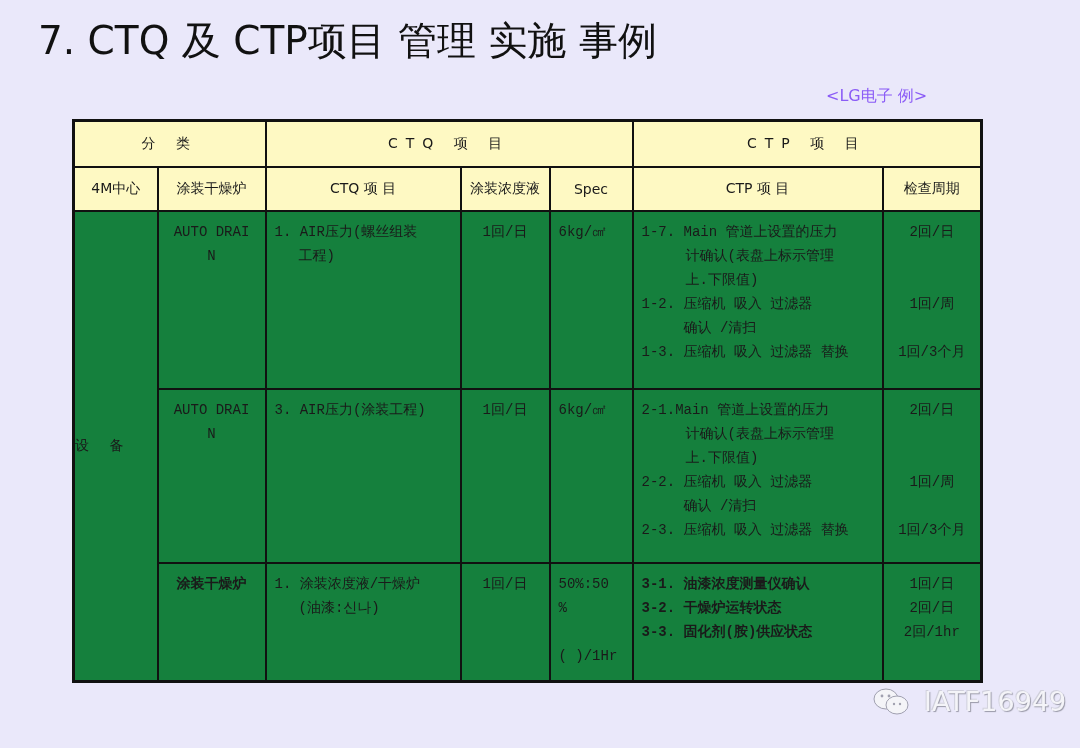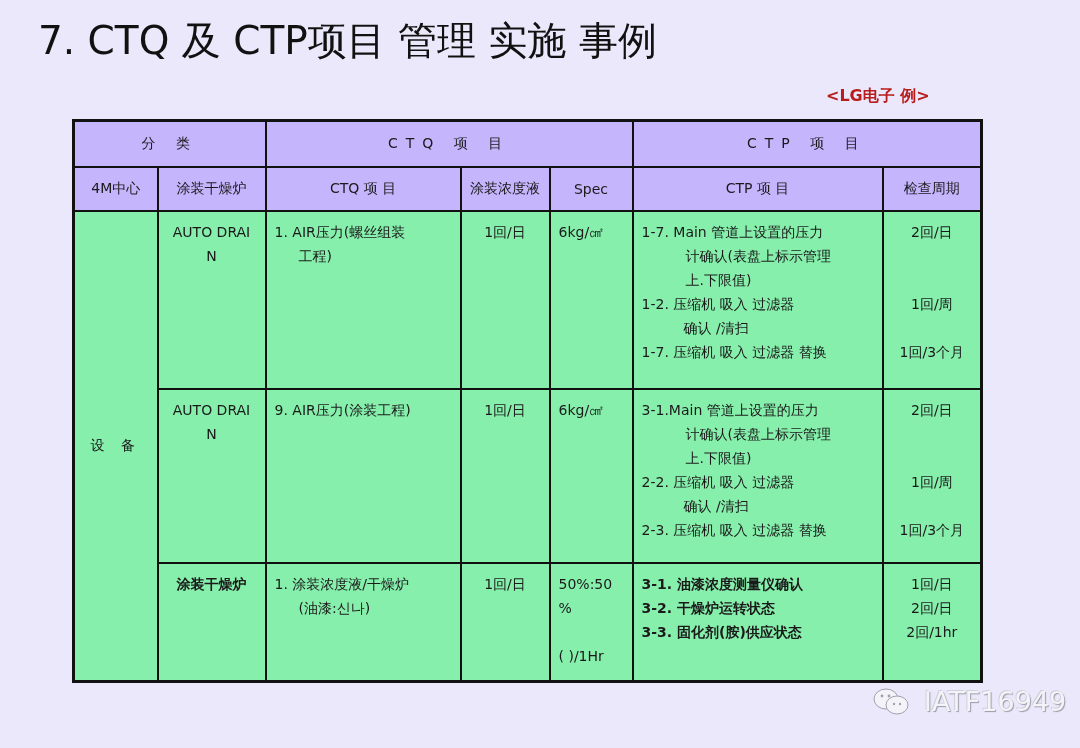--- a/index.html
+++ b/index.html
@@ -10,44 +10,44 @@
     color: #1a1a1a;
     position: relative;
   }
   .title {
     position: absolute; left: 38px; top: 14px;
     font-size: 39px; color: #111;
     letter-spacing: 0px;
   }
   .source {
     position: absolute; left: 826px; top: 86px;
-    font-size: 16px; color: #b91c1c; font-weight: bold;
+    font-size: 16px; color: #8b5cf6; font-weight: normal;
   }
   table.ctq {
     position: absolute; left: 72px; top: 119px;
     width: 908px; height: 562px;
     border-collapse: collapse;
     border: 3px solid #111;
     table-layout: fixed;
   }
   table.ctq td, table.ctq th {
     border: 2px solid #111;
     font-size: 14px;
     font-weight: normal;
     vertical-align: top;
     padding: 0;
   }
-  .hdr { background: #c4b5fd; vertical-align: middle !important; }
+  .hdr { background: #fef9c3; vertical-align: middle !important; }
   .hdr1 { height: 44px; letter-spacing: 8px; font-size: 15px; }
   .hdr2 { height: 42px; margin-top: 27px; }
   .hdr2 .bold, .bold { font-weight: bold; }
-  .body-cell { background: #86efac; }
+  .body-cell { background: #15803d; font-family: Liberation Mono, monospace; }
   .center { text-align: center; }
   .cell-pad { padding: 8px 8px 0 8px !important; line-height: 24px; }
-  .cat-cell { vertical-align: middle !important; text-align: center; font-weight: bold; font-size: 15px; letter-spacing: 6px; }
+  .cat-cell { vertical-align: middle !important; font-weight: bold; font-size: 15px; letter-spacing: 6px; }
   .line { display: block; white-space: nowrap; }
   .indent1 { padding-left: 44px; }
   .indent2 { padding-left: 42px; }
   .indent-ctq { padding-left: 24px; }
   .gap { display: block; height: 24px; }
   .watermark {
     position: absolute; left: 872px; top: 686px;
     font-size: 27px; color: #f4f4f8;
     text-shadow: 1px 1px 1px #9a9aa8, -1px -1px 0 #d0d0dc;
     display: flex; align-items: center; gap: 12px;
@@ -99,46 +99,46 @@
     <td class="body-cell center cell-pad">1回/日</td>
     <td class="body-cell cell-pad">
       <span class="line">6kg/㎠</span>
     </td>
     <td class="body-cell cell-pad">
       <span class="line">1-7. Main 管道上设置的压力</span>
       <span class="line indent1">计确认(表盘上标示管理</span>
       <span class="line indent1">上.下限值)</span>
       <span class="line">1-2. 压缩机 吸入 过滤器</span>
       <span class="line indent2">确认 /清扫</span>
-      <span class="line">1-7. 压缩机 吸入 过滤器 替换</span>
+      <span class="line">1-3. 压缩机 吸入 过滤器 替换</span>
     </td>
     <td class="body-cell center cell-pad">
       <span class="line">2回/日</span>
       <span class="gap"></span>
           <span class="gap"></span>
       <span class="line">1回/周</span>
       <span class="gap"></span>
       <span class="line">1回/3个月</span>
     </td>
   </tr>
 
   <tr style="height:174px">
     <td class="body-cell center cell-pad">
       <span class="line">AUTO DRAI</span>
       <span class="line">N</span>
     </td>
     <td class="body-cell cell-pad">
-      <span class="line">9. AIR压力(涂装工程)</span>
+      <span class="line">3. AIR压力(涂装工程)</span>
     </td>
     <td class="body-cell center cell-pad">1回/日</td>
     <td class="body-cell cell-pad">
       <span class="line">6kg/㎠</span>
     </td>
     <td class="body-cell cell-pad">
-      <span class="line">3-1.Main 管道上设置的压力</span>
+      <span class="line">2-1.Main 管道上设置的压力</span>
       <span class="line indent1">计确认(表盘上标示管理</span>
       <span class="line indent1">上.下限值)</span>
       <span class="line">2-2. 压缩机 吸入 过滤器</span>
       <span class="line indent2">确认 /清扫</span>
       <span class="line">2-3. 压缩机 吸入 过滤器 替换</span>
     </td>
     <td class="body-cell center cell-pad">
       <span class="line">2回/日</span>
       <span class="gap"></span>
           <span class="gap"></span>

